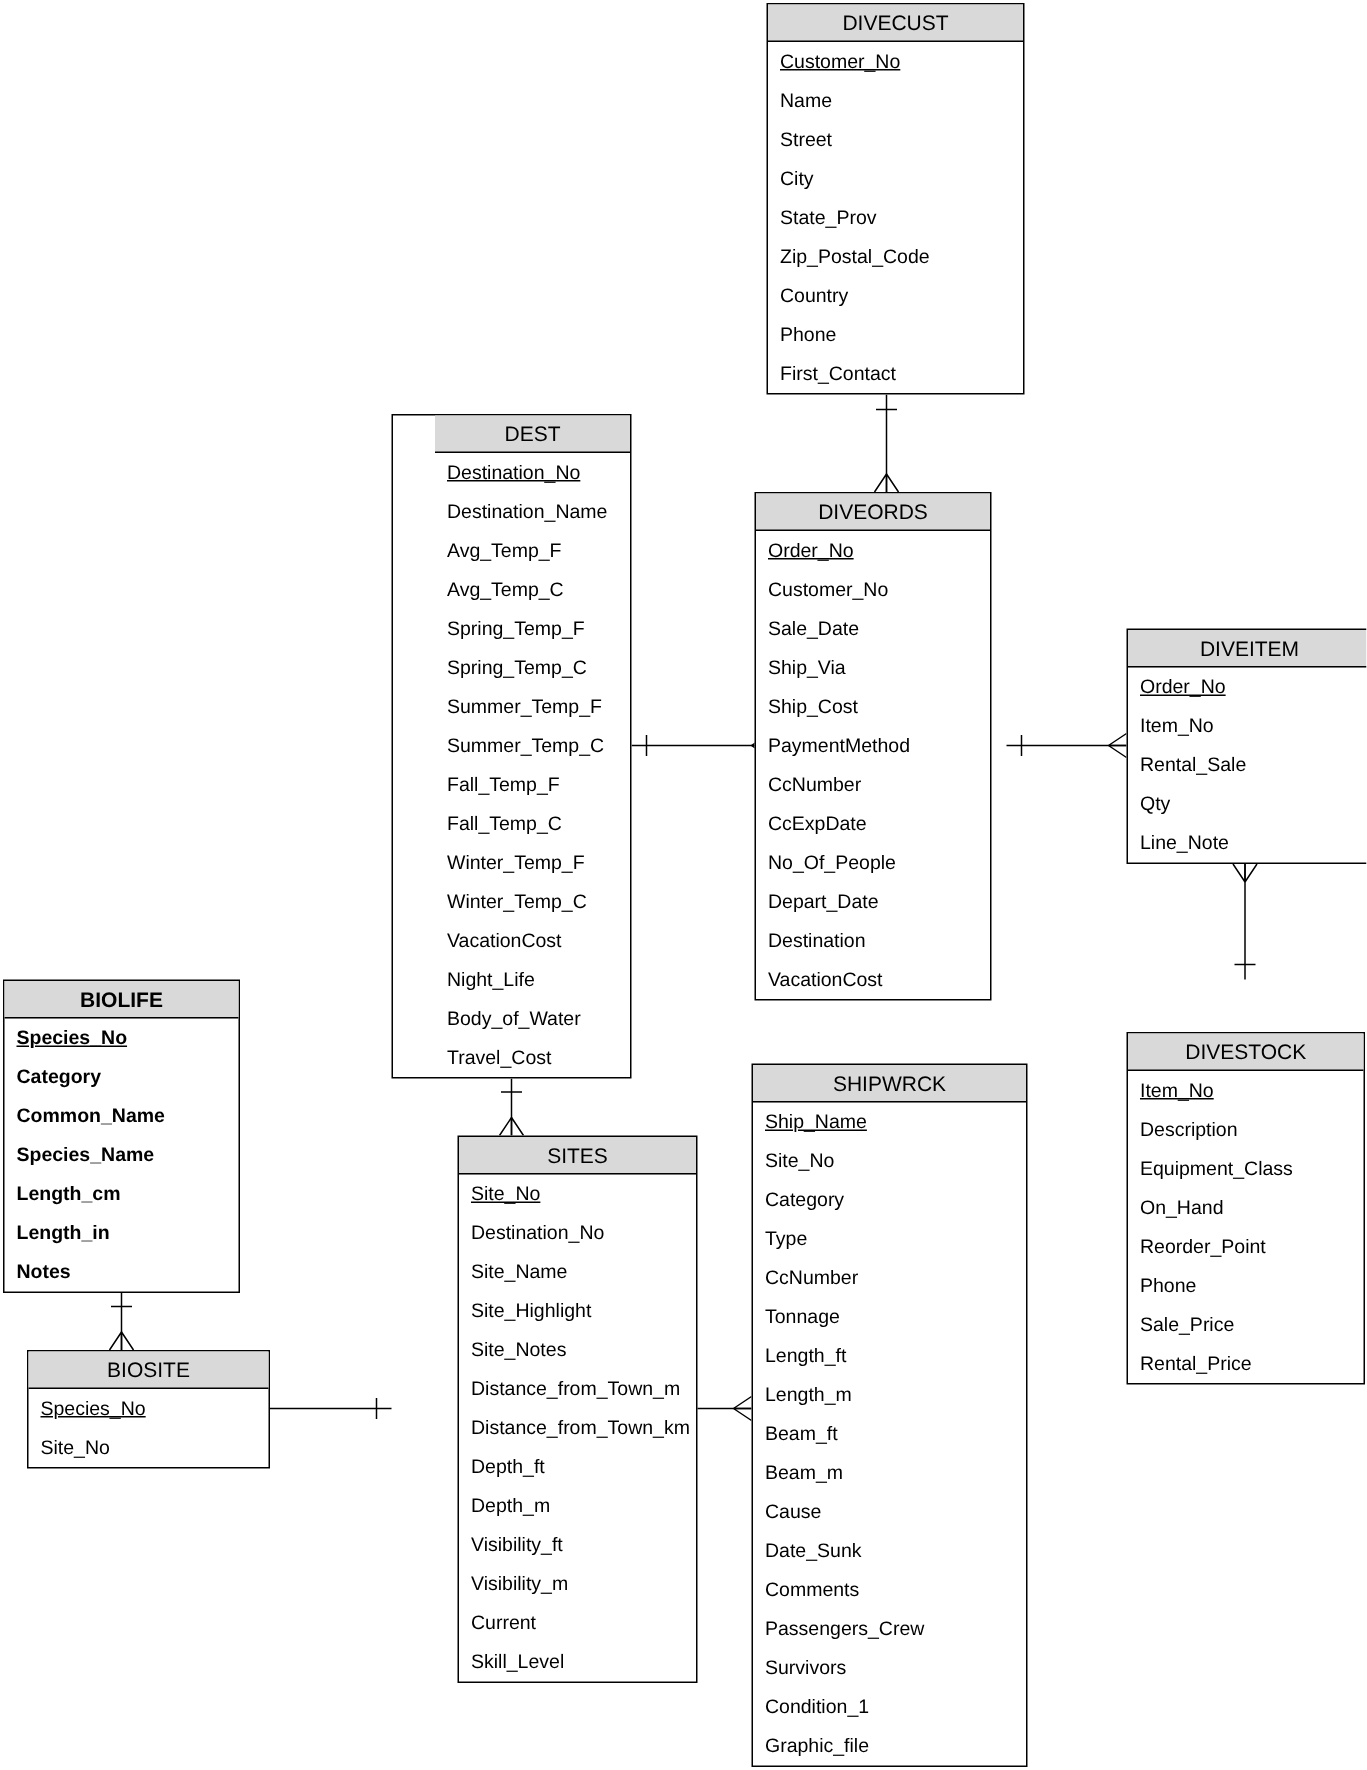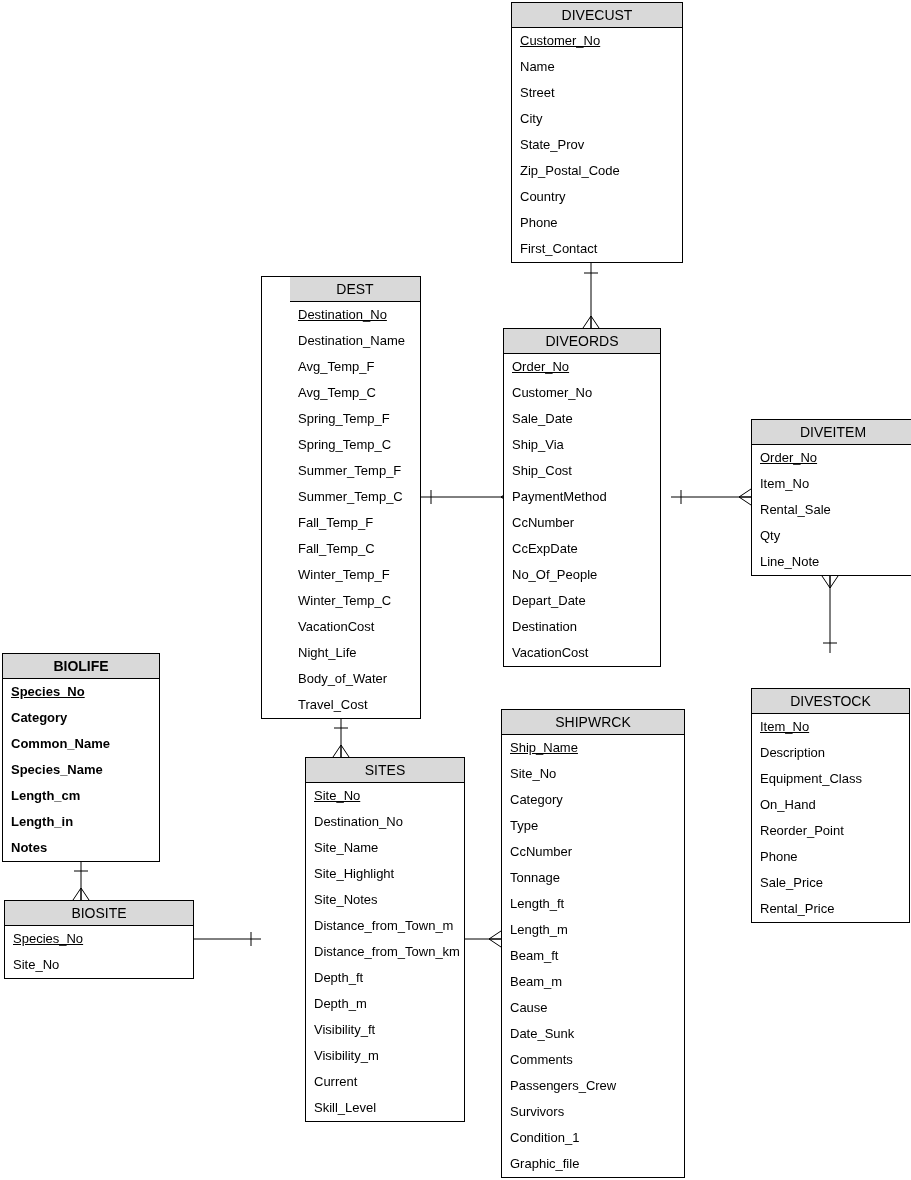--- a/index.html
+++ b/index.html
@@ -171,21 +171,21 @@
     <div class="entity" style="left: 2px; top: 653px; width: 158px; font-weight: bold;">
       <div class="entity-header">BIOLIFE</div>
       <div class="entity-field pk">Species_No</div>
       <div class="entity-field">Category</div>
       <div class="entity-field">Common_Name</div>
       <div class="entity-field">Species_Name</div>
       <div class="entity-field">Length_cm</div>
       <div class="entity-field">Length_in</div>
       <div class="entity-field">Notes</div>
     </div>
-    <div class="entity" style="left: 4px; top: 900px; width: 190px;">
+    <div class="entity" style="left: 18px; top: 900px; width: 162px;">
       <div class="entity-header">BIOSITE</div>
       <div class="entity-field pk">Species_No</div>
       <div class="entity-field">Site_No</div>
     </div>
     <div class="entity" style="left: 261px; top: 757px; width: 160px; margin-left: 44px;">
       <div class="entity-header">SITES</div>
       <div class="entity-field pk">Site_No</div>
       <div class="entity-field">Destination_No</div>
       <div class="entity-field">Site_Name</div>
       <div class="entity-field">Site_Highlight</div>

